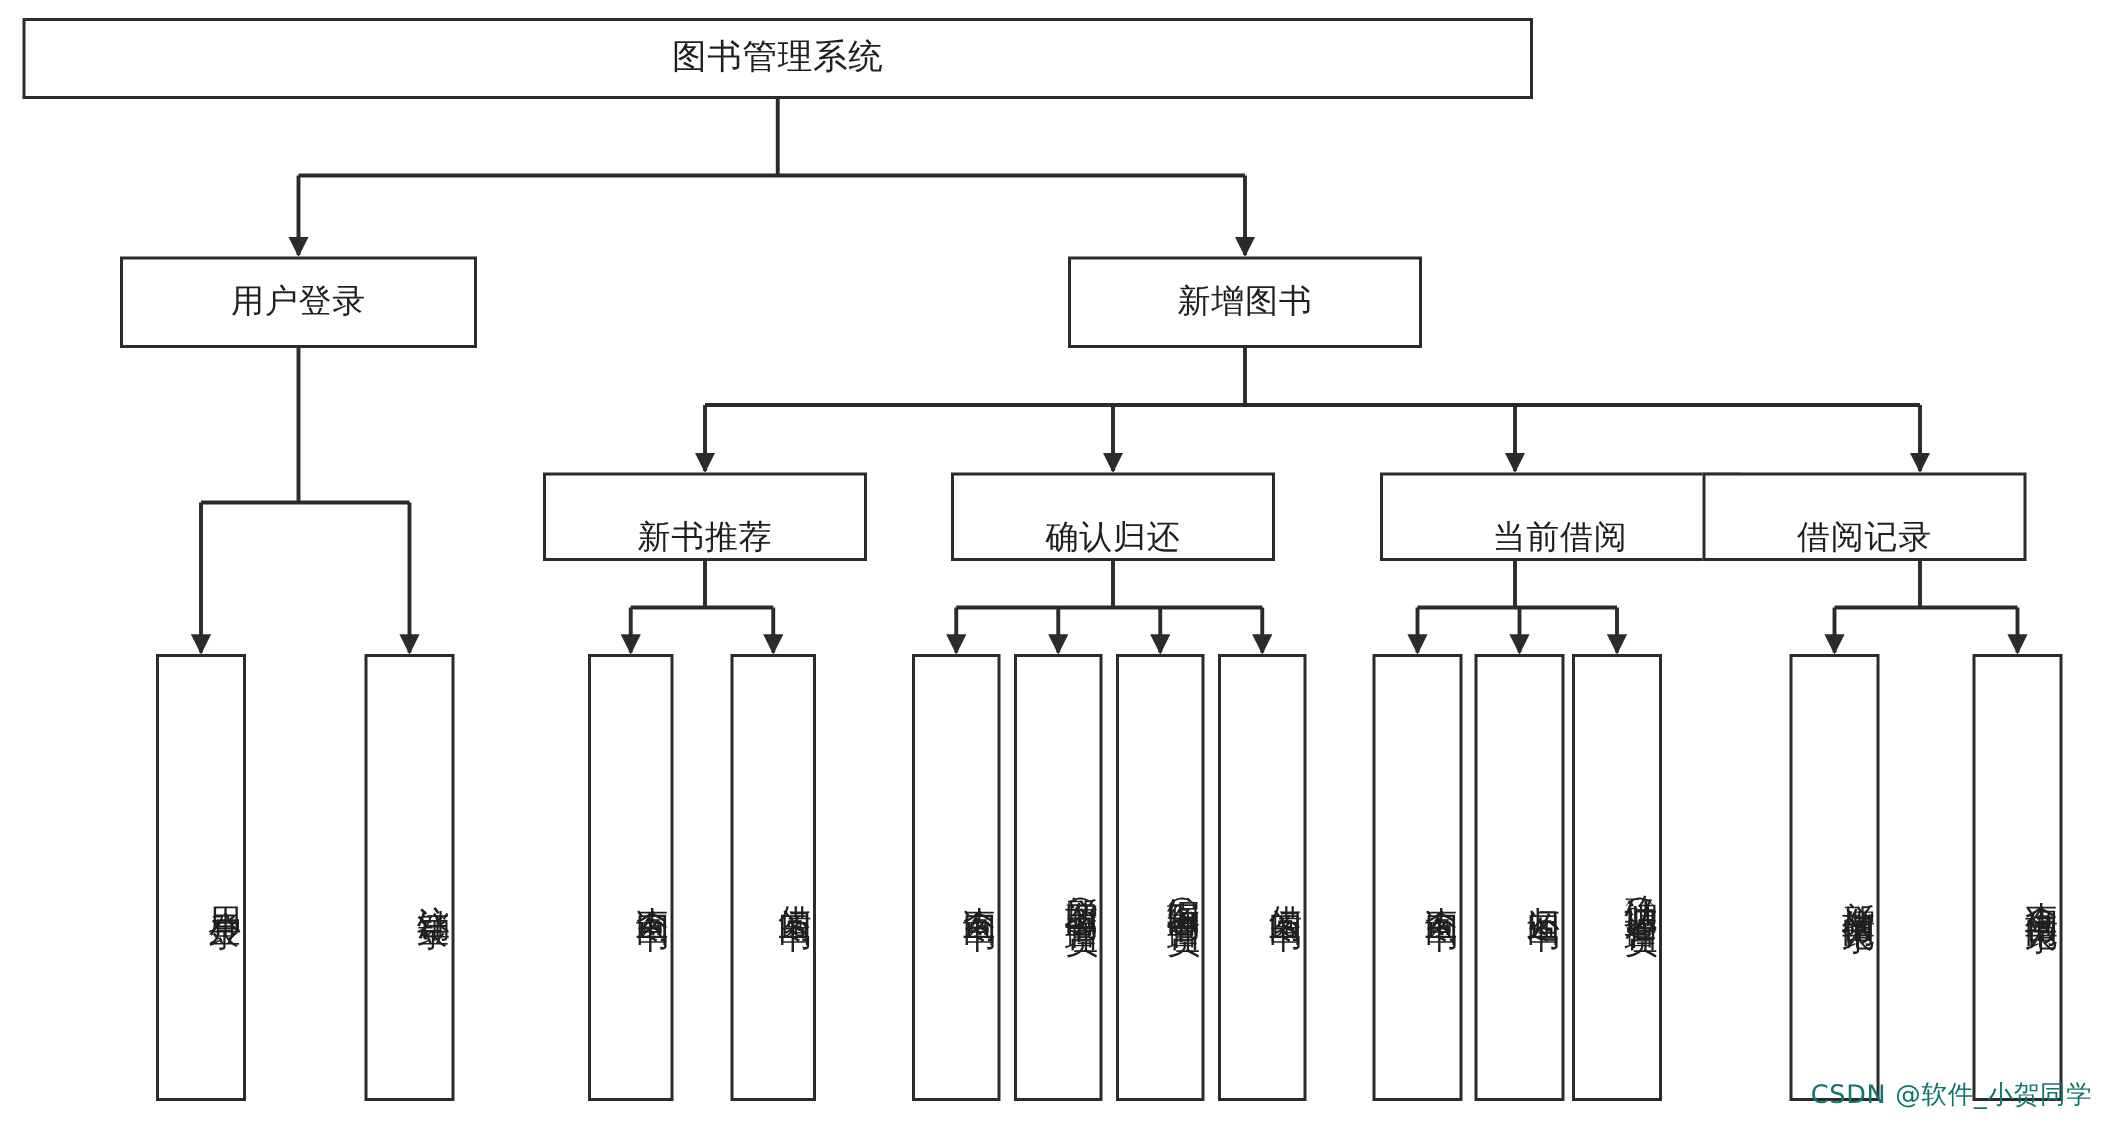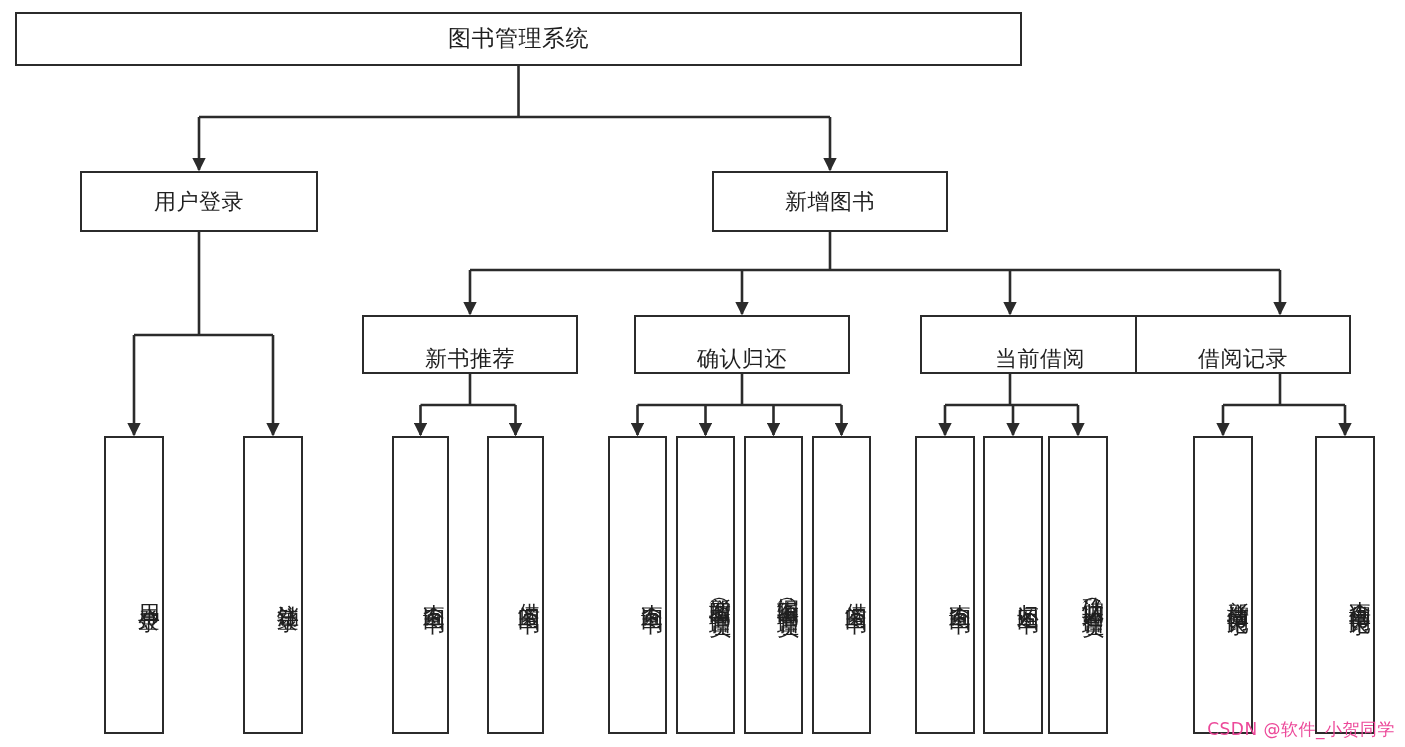--- a/index.html
+++ b/index.html
@@ -61,21 +61,21 @@
   .node.vertical .label {
     display: block;
     writing-mode: vertical-rl;
     text-orientation: upright;
   }
   #watermark {
     position: absolute;
     right: 10px;
     bottom: 6px;
     font-size: 17px;
-    color: #ec4899;
+    color: #0f766e;
     letter-spacing: 0.5px;
     white-space: nowrap;
     font-family: "DejaVu Sans", "Liberation Sans", sans-serif;
   }
 </style>
 </head>
 <body>
 
 <div id="canvas">
 

